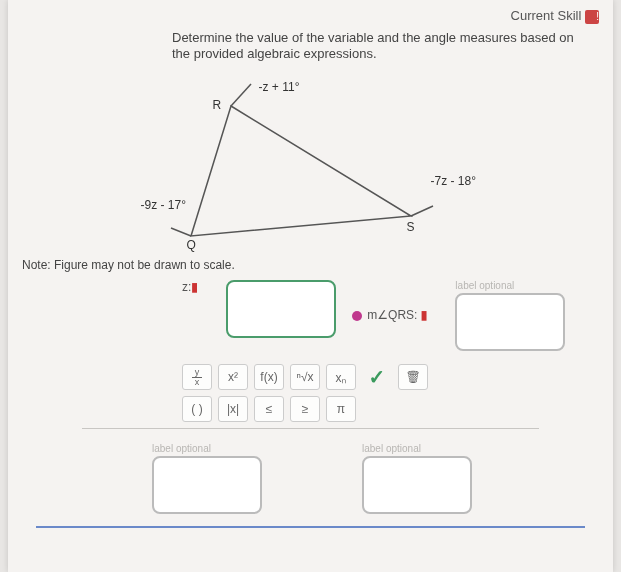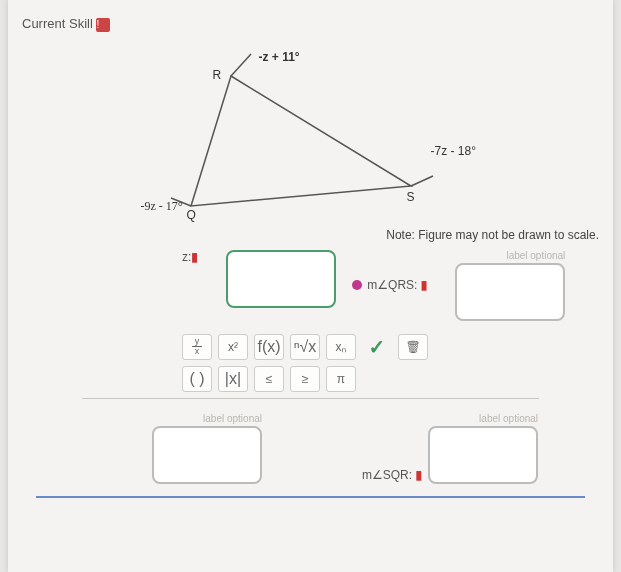--- a/index.html
+++ b/index.html
@@ -14,22 +14,22 @@
     font-size: 13px;
   }
   .page {
     background: #f5f3f1;
     margin: 0 8px;
     padding: 0 14px 14px 14px;
     height: 100%;
     box-shadow: 0 0 6px rgba(0,0,0,0.15);
   }
   .skill-head {
-    text-align: left;
-    padding-top: 16px;
+    text-align: right;
+    padding-top: 8px;
     font-size: 13px;
     color: #555;
   }
   .skill-head .flag {
     display:inline-block;
     width:14px;height:14px;
     background:#c44;
     color:#fff;
     font-size:10px;
     line-height:14px;
@@ -44,21 +44,21 @@
     line-height:1.25;
   }
   .figure {
     position: relative;
     width: 340px;
     height: 190px;
     margin: 4px auto 0 auto;
   }
   .figure svg { position:absolute; top:0; left:0; }
   .flabel { position:absolute; font-size:12px; color:#333; }
-  .note { text-align:right; font-size:12px; color:#444; margin:2px 0 8px 0;}
+  .note { text-align:left; font-size:12px; color:#444; margin:2px 0 8px 0;}
   .answers {
     display:flex;
     gap: 28px;
     align-items:flex-start;
     margin-left: 160px;
     position:relative;
   }
   .ans-group { display:flex; flex-direction:column; }
   .albl { font-size:12px; color:#555; margin-bottom:2px; }
   .albl .cursor { color:#c33; font-weight:bold;}
@@ -70,21 +70,20 @@
     background:#fff;
     padding:4px;
     font-size:12px;
     resize:none;
     outline:none;
   }
   .ibox.plain { border-color:#bbb; }
   .ghost-label {
     font-size:10px;
     color:#b8b6b3;
-    text-align:right;
     margin-bottom:2px;
     width:110px;
   }
   .dot {
     display:inline-block;width:10px;height:10px;background:#c0398e;border-radius:50%;
     vertical-align:middle; margin-right:2px;
   }
   .toolbar {
     margin: 10px 0 4px 160px;
     display:flex; gap:6px; flex-wrap:wrap;
@@ -93,21 +92,21 @@
   .tbtn {
     width:30px; height:26px;
     border:1px solid #ccc;
     background:#fdfdfc;
     border-radius:3px;
     font-size:12px;
     color:#666;
     display:flex;align-items:center;justify-content:center;
     cursor:pointer;
   }
-  .tbtn.small{font-size:16px;}
+  .tbtn.small{font-size:12px;}
   .check {
     width:30px;height:26px;
     display:flex;align-items:center;justify-content:center;
     color:#3a9a5d; font-size:20px; font-weight:bold;
   }
   .row2 {
     display:flex; gap:100px;
     margin: 14px 0 0 130px;
   }
   .row2 .ans-group { flex-direction:row; align-items:flex-end; gap:6px;}
@@ -123,33 +122,34 @@
 </head>
 <body>
 
 <div class="page">
 
   <div class="skill-head">
     <span>Current Skill</span>
     <span class="flag">!</span>
   </div>
 
+  <div class="prompt">Determine the value of the variable and the angle measures based on the provided algebraic expressions.</div>
 
   <div class="figure">
     <svg width="340" height="190">
       <polygon points="90,40 50,170 270,150" fill="none" stroke="#555" stroke-width="1.5"></polygon>
       <line x1="90" y1="40" x2="110" y2="18" stroke="#555" stroke-width="1.5"></line>
       <line x1="50" y1="170" x2="30" y2="162" stroke="#555" stroke-width="1.5"></line>
       <line x1="270" y1="150" x2="292" y2="140" stroke="#555" stroke-width="1.5"></line>
     </svg>
     <div class="flabel" style="left:72px;top:32px;">R</div>
     <div class="flabel" style="left:46px;top:172px;">Q</div>
     <div class="flabel" style="left:266px;top:154px;">S</div>
-    <div class="flabel" style="left:118px;top:14px;font-weight:bold;">-z + 11°</div>
-    <div class="flabel" style="left:0px;top:163px;font-family:Liberation Serif, serif;">-9z - 17°</div>
+    <div class="flabel" style="left:118px;top:14px;">-z + 11°</div>
+    <div class="flabel" style="left:0px;top:132px;">-9z - 17°</div>
     <div class="flabel" style="left:290px;top:108px;">-7z - 18°</div>
   </div>
 
   <div class="note">Note: Figure may not be drawn to scale.</div>
 
   <div class="answers">
     <div class="ans-group">
       <div class="albl">
         <span>z:</span><span class="cursor">▮</span>
       </div>
@@ -192,24 +192,20 @@
   <hr class="hr1">
 
   <div class="row2">
     <div class="ans-group">
       <div class="col">
         <div class="ghost-label">label optional</div>
         <textarea class="ibox plain" style=""></textarea>
       </div>
     </div>
     <div class="ans-group">
-      <div class="albl">
-        <span>m∠SQR:</span>
-        <span class="cursor">▮</span>
-      </div>
       <div class="col">
         <div class="ghost-label">label optional</div>
         <textarea class="ibox plain" style=""></textarea>
       </div>
     </div>
   </div>
 
   <hr class="hr2">
 
 </div>

